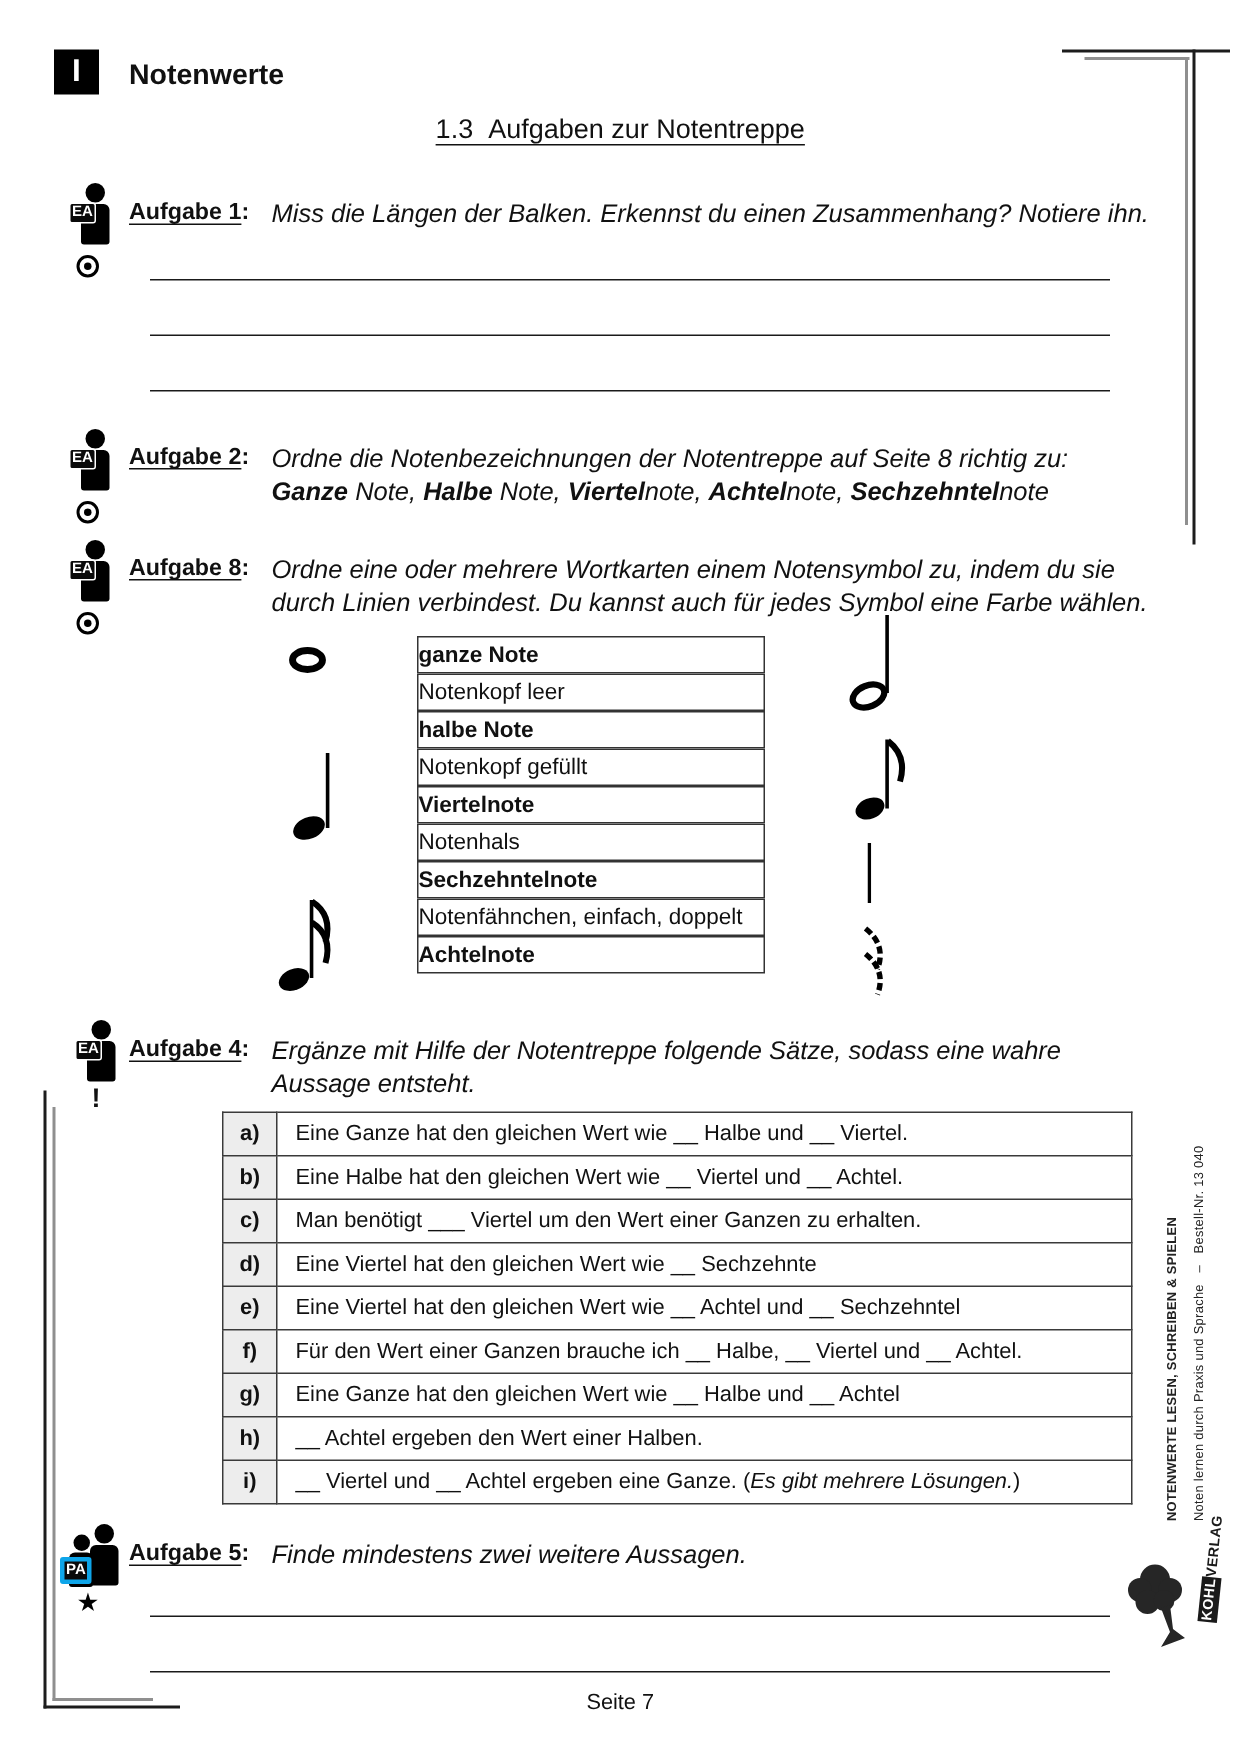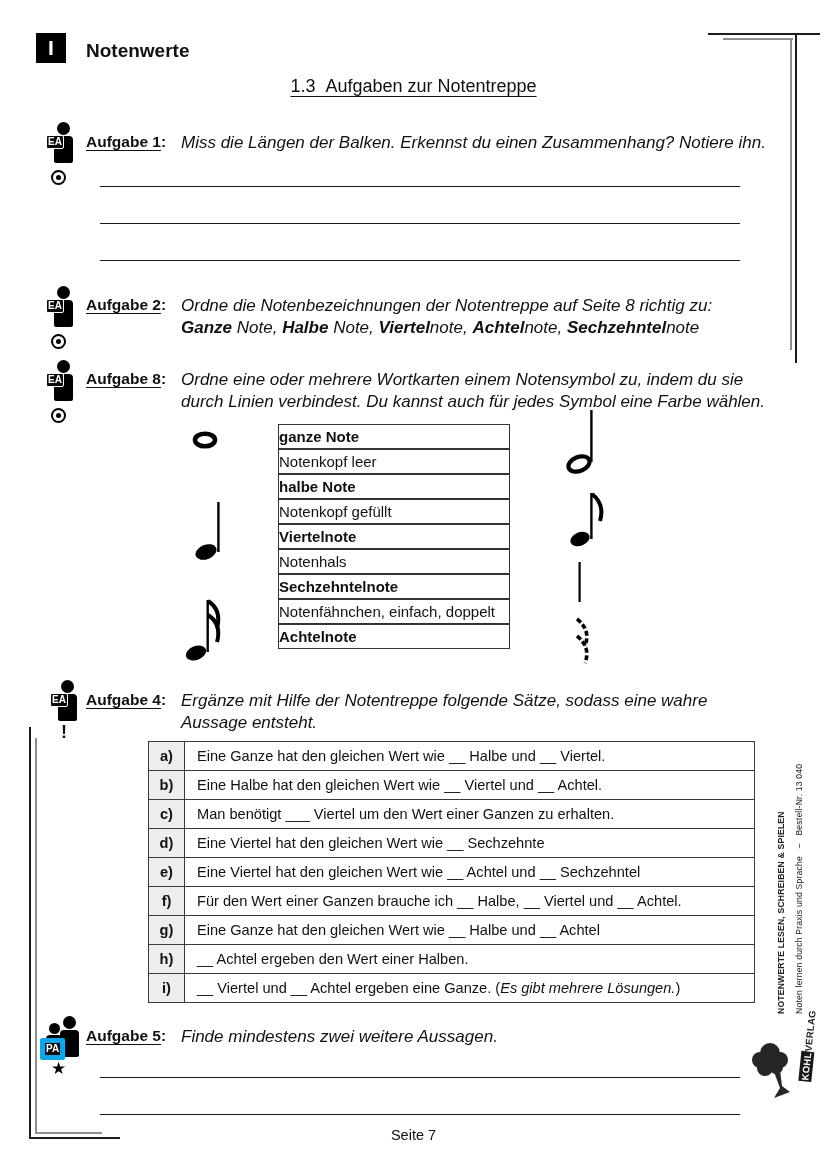--- a/index.html
+++ b/index.html
@@ -22,21 +22,21 @@
   .person{position:absolute;width:34px;height:46px;}
   .person .head{width:13px;height:13px;border-radius:50%;background:#000;margin:0 auto;}
   .person .torso{width:19px;height:27px;background:#000;margin:1px auto 0;border-radius:4px 4px 2px 2px;}
   .person .tag{position:absolute;top:13px;left:0px;background:#0a0a0a;color:#fff;border:1px solid #fff;
                border-radius:2px;font-size:10px;font-weight:bold;padding:0 1px;line-height:12px;}
   .pa-wrap{position:absolute;width:46px;height:50px;}
   .pa-wrap .p2{position:absolute;right:0;top:0;width:34px;height:46px;}
   .pa-wrap .p1{position:absolute;left:0;top:7px;width:28px;height:40px;}
   .pa-wrap .p1 .head{width:11px;height:11px;}
   .pa-wrap .p1 .torso{width:16px;height:23px;}
-  .pa-wrap .tag{position:absolute;top:22px;left:0px;background:#0a0a0a;color:#fff;border:5px solid #0ea5e9;
+  .pa-wrap .tag{position:absolute;top:22px;left:0px;background:#0a0a0a;color:#fff;border:3px solid #0ea5e9;
                 border-radius:2px;font-size:10px;font-weight:bold;padding:0 1px;line-height:12px;z-index:3;}
   .target{position:absolute;width:11px;height:11px;border:2.5px solid #000;border-radius:50%;}
   .target:after{content:"";position:absolute;left:3px;top:3px;width:5px;height:5px;border-radius:50%;background:#000;}
   .excl{position:absolute;font-size:18px;font-weight:bold;}
   .star{position:absolute;font-size:17px;color:#000;}
 
   
   .task-label{position:absolute;font-size:15.5px;font-weight:bold;white-space:nowrap;}
   .task-label .ul{text-decoration:underline;text-underline-offset:3px;}
   .task-text{position:absolute;font-size:17px;font-style:italic;white-space:nowrap;}

